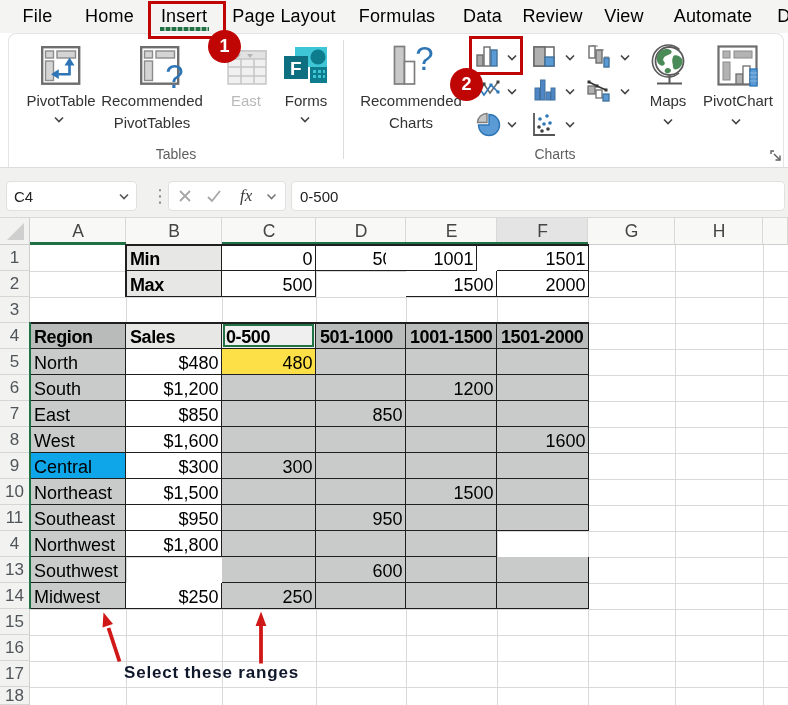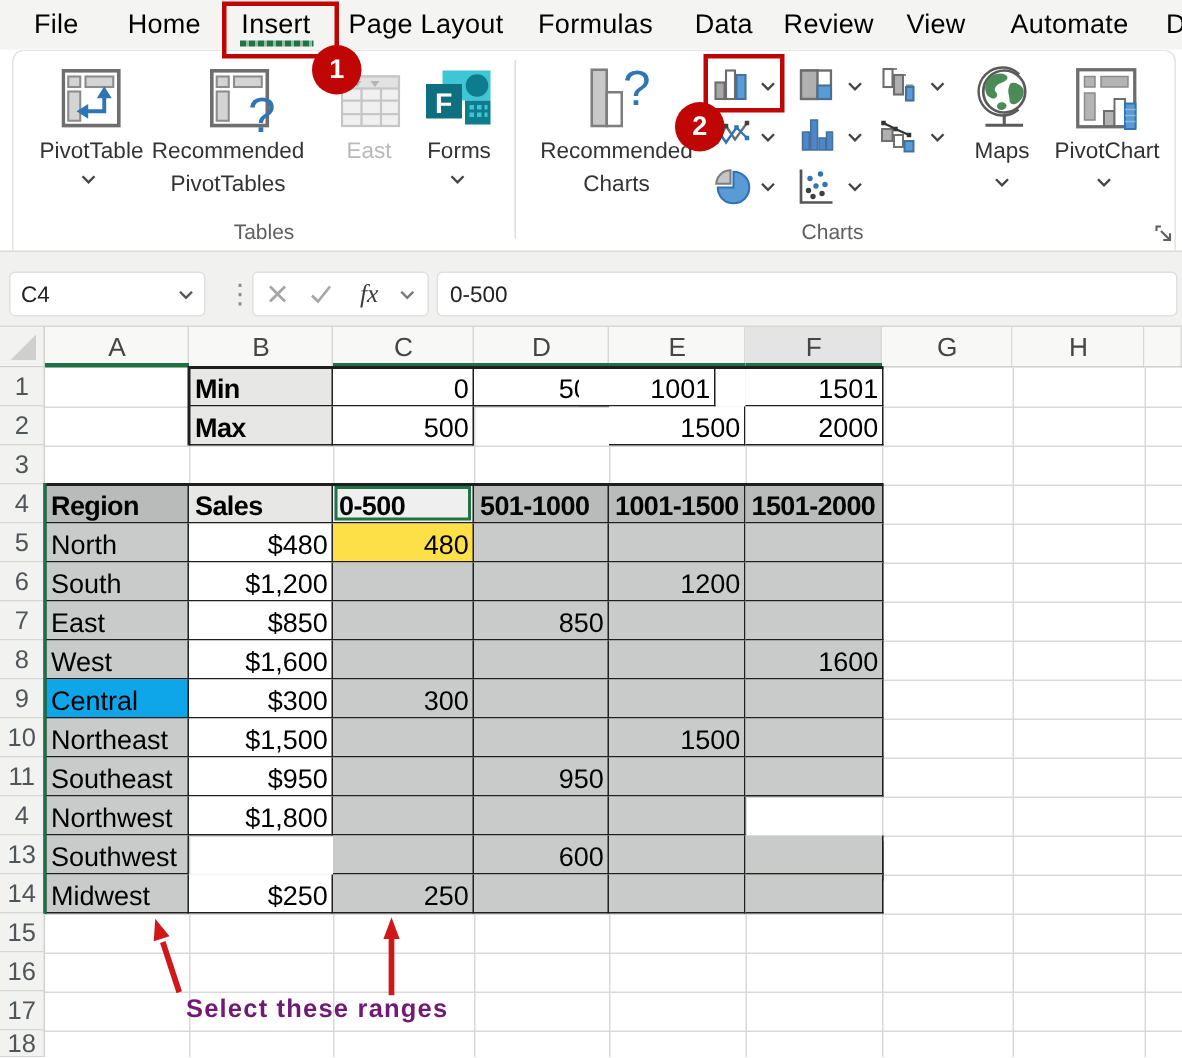--- a/index.html
+++ b/index.html
@@ -384,13 +384,13 @@
 <div class="cell num" style="left:497px;top:583px;width:92px;height:26px;background:#c9cbca;border-right:1.8px solid #1f1f1f;border-bottom:1.8px solid #1f1f1f;"></div>
 <div class="abs" style="left:30px;top:322px;width:559px;height:1.8px;background:#1f1f1f;"></div>
 <div class="abs" style="left:29px;top:322px;width:1.8px;height:287px;background:#1f1f1f;"></div>
 <div class="abs" style="left:28.5px;top:322px;width:2.5px;height:287px;background:#1e7145;z-index:5;"></div>
 <svg class="abs" style="left:0;top:0;z-index:70;pointer-events:none;" width="788" height="705" viewBox="0 0 788 705">
 <line x1="119.5" y1="661.5" x2="108.5" y2="628" stroke="#d01818" stroke-width="3.8"></line>
 <polygon points="103.5,612.5 113.0,624.1 102.5,627.5" fill="#d01818"></polygon>
 <line x1="261" y1="663.5" x2="261" y2="625" stroke="#d01818" stroke-width="3.8"></line>
 <polygon points="261,611.5 255.6,626 266.4,626" fill="#d01818"></polygon>
 </svg>
-<div class="abs" style="left:124px;top:663px;width:190px;font-size:17px;font-weight:bold;color:#701a75;letter-spacing:0.8px;z-index:70;">Select these ranges</div>
+<div class="abs" style="left:124px;top:663px;width:190px;font-size:17px;font-weight:bold;color:#0f172a;letter-spacing:0.8px;z-index:70;">Select these ranges</div>
 </div>
 </body></html>

